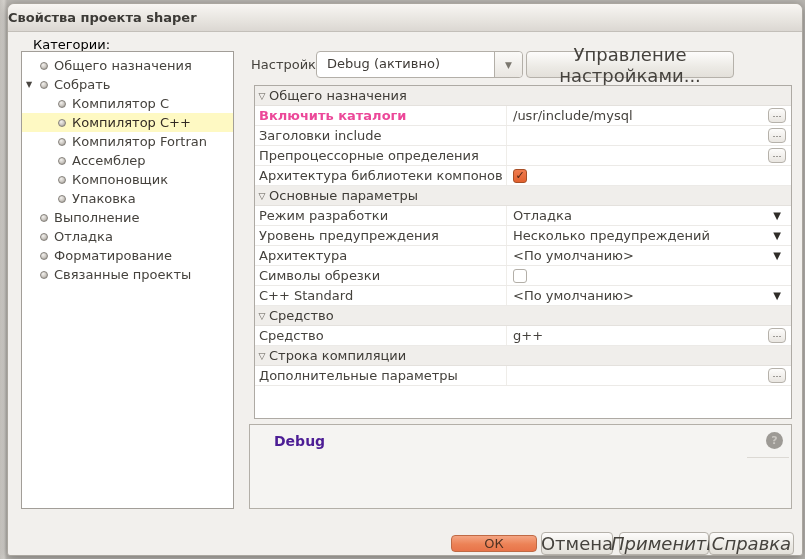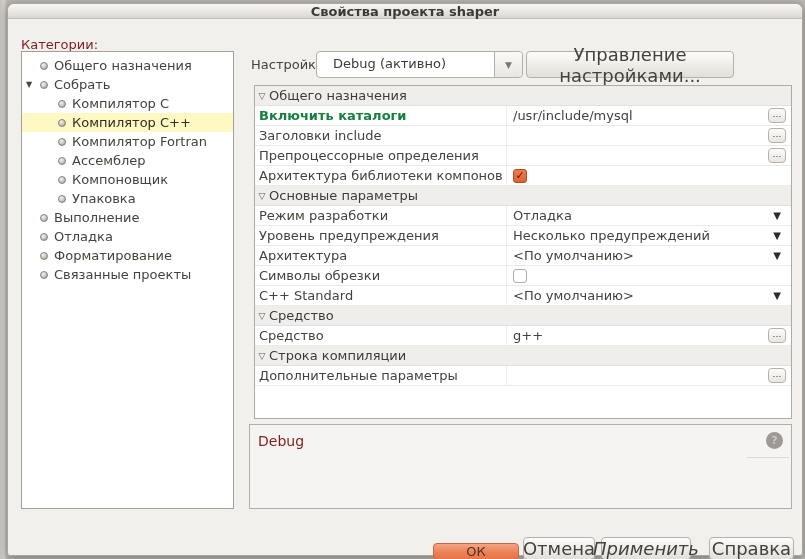--- a/index.html
+++ b/index.html
@@ -9,27 +9,27 @@
     font-size:13px; color:#3e3a36;
     background:linear-gradient(90deg,#c6c3be 0px,#d4d1cc 4px,#b9b6b1 7px);
   }
   .dialog {
     position:absolute; left:7px; top:3px; width:796px; height:553px;
     background:#f2f0ed; border:1px solid #aaa69f;
     border-radius:7px 7px 3px 3px;
     box-shadow:0 2px 10px rgba(0,0,0,.35);
   }
   .titlebar {
-    position:absolute; left:0; top:0; width:100%; height:15px;
+    position:absolute; left:0; top:0; width:100%; height:28px;
     background:linear-gradient(#f8f6f3,#e7e4df 60%,#dbd7d2);
     border-bottom:1px solid #c3bfb9; border-radius:7px 7px 0 0;
-    display:flex; align-items:center; justify-content:center;
+    display:flex; align-items:center; 
   }
   .titlebar .title { font-weight:bold; color:#3c3a36; }
-  .cat-label { position:absolute; left:13px; top:33px; color:#7f1d1d; }
+  .cat-label { position:absolute; left:25px; top:33px; color:#000000; }
   .tree {
     position:absolute; left:13px; top:47px; width:213px; height:458px;
     background:#fff; border:1px solid #a29e98; overflow:hidden; padding-top:4px;
   }
   .tree-row { position:relative; height:19px; display:flex; align-items:center; padding-left:4px; cursor:default; white-space:nowrap; }
   .tree-row.lvl1 { padding-left:22px; }
   .tree-row.selected { background:#fef9c3; }
   .tree-row.selected .tlabel { color:#332b24; }
   .expander { width:14px; font-size:8px; color:#4a4641; text-align:left; flex:none; }
   .bullet {
@@ -37,21 +37,21 @@
     background:radial-gradient(circle at 35% 30%, #f4f2ef 0%, #c9c5bf 55%, #8f8b85 100%);
     border:1px solid #85817b;
   }
   .tlabel { color:#45423d; }
   .cfg-label { position:absolute; left:243px; top:53px; color:#45423d; }
   .combo {
     position:absolute; left:308px; top:47px; width:207px; height:27px;
     background:#fff; border:1px solid #b3afa8; border-radius:4px;
     display:flex; align-items:stretch;
   }
-  .combo-value { flex:1; padding:4px 16px; color:#3e3a36; overflow:hidden; white-space:nowrap; }
+  .combo-value { flex:1; padding:4px 10px; color:#3e3a36; overflow:hidden; white-space:nowrap; }
   .combo-arrow-btn {
     width:28px; border-left:1px solid #b3afa8; border-radius:0 4px 4px 0;
     background:linear-gradient(#fbfaf8,#e9e6e1);
     display:flex; align-items:center; justify-content:center;
     color:#7b776f; font-size:9px;
   }
   .btn {
     background:linear-gradient(#fdfcfb,#eceae5 60%,#e3e0da);
     border:1px solid #b5b1aa; border-radius:4px; color:#45423d;
     font-size:18px; font-family:inherit;
@@ -60,54 +60,54 @@
   .manage-btn { position:absolute; left:518px; top:47px; width:208px; height:27px; }
   .ptable {
     position:absolute; left:246px; top:81px; width:538px; height:334px;
     background:#fff; border:1px solid #aeaaa4; overflow:hidden;
   }
   .prow { position:relative; height:20px; display:flex; align-items:center; border-bottom:1px solid #eceae7; }
   .prow.section { background:#f0eeeb; border-bottom:1px solid #e4e1dd; }
   .tri { width:14px; text-align:center; font-size:9px; color:#5d5952; flex:none; }
   .slabel { color:#3f3c37; }
   .pname { width:252px; flex:none; padding-left:4px; color:#45423d; overflow:hidden; white-space:nowrap; border-right:1px solid #efede9; height:100%; display:flex; align-items:center; }
-  .pname.bold { font-weight:bold; color:#15803d; }
+  .pname.bold { font-weight:bold; color:#ec4899; }
   .pvalue { flex:1; padding-left:6px; color:#45423d; overflow:hidden; white-space:nowrap; display:flex; align-items:center; height:100%; }
   .pedit { width:28px; flex:none; display:flex; align-items:center; justify-content:center; height:100%; }
   .dots {
     width:18px; height:15px; font-size:9px; line-height:9px; color:#3e3a36;
     background:linear-gradient(#fdfcfb,#e9e6e1); border:1px solid #b5b1aa; border-radius:4px;
     display:flex; align-items:center; justify-content:center; padding-bottom:3px;
   }
   .dd { color:#2f2c28; font-size:10px; }
   .cb {
     width:14px; height:14px; border:1px solid #b3afa8; border-radius:3px; background:#fff;
     display:flex; align-items:center; justify-content:center; font-size:11px; color:transparent;
   }
   .cb.checked { background:linear-gradient(#ef7b4e,#e2612f); border-color:#a84f26; color:#4a2313; font-weight:bold; }
   .info-panel {
     position:absolute; left:241px; top:420px; width:543px; height:85px;
     background:#f5f4f2; border:1px solid #b3afa8;
   }
-  .info-title { position:absolute; left:8px; top:8px; font-weight:normal; font-size:14px; color:#7f1d1d; }
+  .info-title { position:absolute; left:24px; top:8px; font-weight:bold; font-size:14px; color:#4c1d95; }
   .help-circle {
     position:absolute; right:8px; top:7px; width:17px; height:17px; border-radius:50%;
     background:#9d9a95; color:#c9c6c1; font-size:11px; font-weight:bold;
     display:flex; align-items:center; justify-content:center;
   }
   .info-rule { position:absolute; right:2px; top:32px; width:42px; height:1px; background:#dcd9d4; }
-  .btn-row { position:absolute; right:8px; top:522px; height:34px; display:flex; align-items:flex-end; }
+  .btn-row { position:absolute; right:8px; top:522px; height:34px; display:flex; align-items:center; }
   .btn-ok {
     width:86px; background:linear-gradient(#f4a583,#ec8256 55%,#e8744a);
     border:1px solid #bf6a45; border-radius:4px; color:#4e3223; font-family:inherit; font-size:13px;
     display:flex; align-items:center; justify-content:center;
   }
   .btn-cancel { width:72px; margin-left:4px; }
   .btn-apply { width:90px; margin-left:6px;font-style:italic; }
-  .btn-help  { width:85px; margin-left:18px; }
+  .btn-help  { width:85px; margin-left:0;font-style:italic; }
 </style>
 </head>
 <body>
 
 <div class="dialog">
 
   <div class="titlebar">
     <span class="title">Свойства проекта shaper</span>
   </div>
 

